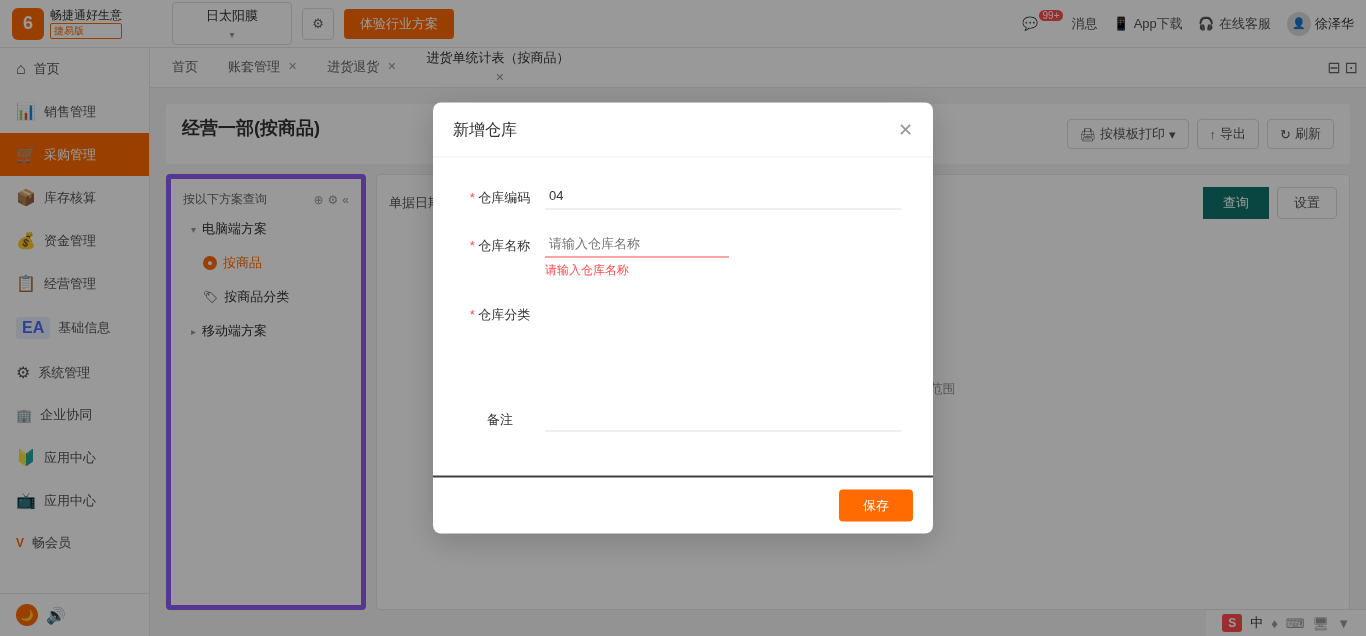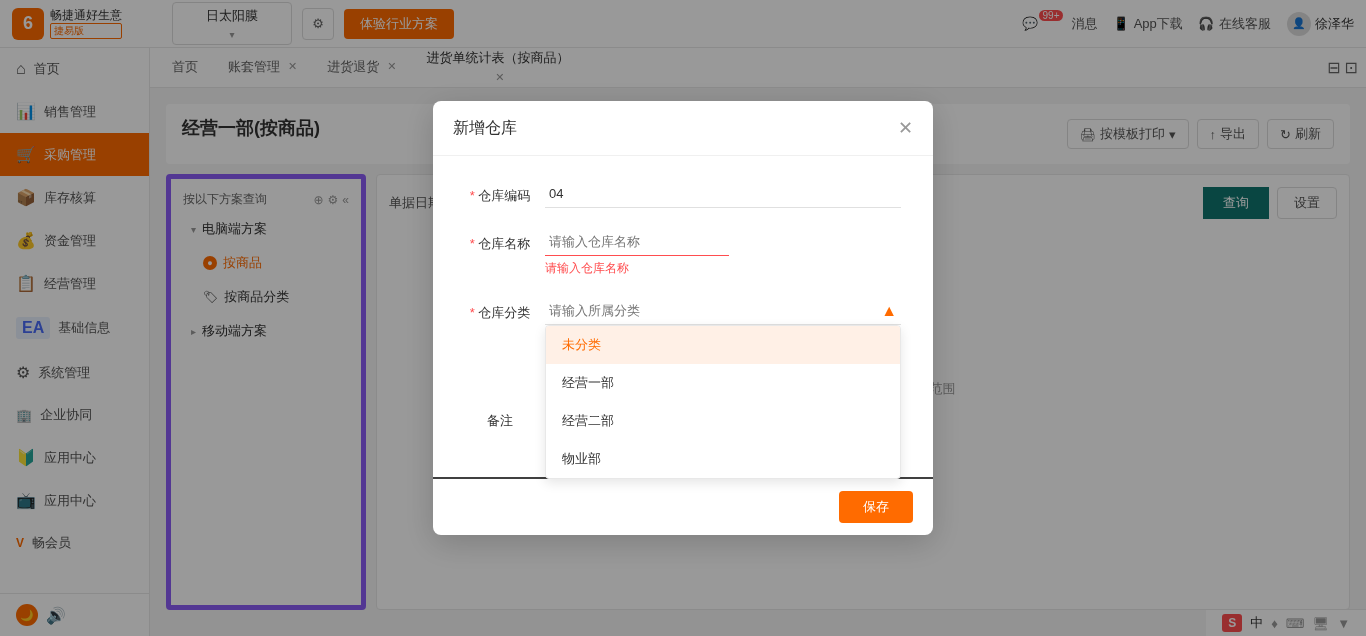--- a/index.html
+++ b/index.html
@@ -480,33 +480,20 @@
         <span class="form-label required">仓库名称</span>
         <div style="flex:1;">
           <input class="form-control error" type="text" placeholder="请输入仓库名称" style="width: 100%;">
           <div class="error-msg">请输入仓库名称</div>
         </div>
       </div>
     </div>
 
     <div class="form-row" style="margin-top:4px;">
       <span class="form-label required">仓库分类</span>
-      <div class="category-wrap">
-        <div class="category-input-row">
-          <input class="category-input" type="text" placeholder="请输入所属分类" style="">
-          <span class="category-toggle">▲</span>
-        </div>
-
-        <div class="dropdown-list">
-          <div class="dropdown-item selected">未分类</div>
-          <div class="dropdown-item">经营一部</div>
-          <div class="dropdown-item">经营二部</div>
-          <div class="dropdown-item">物业部</div>
-        </div>
-      </div>
     </div>
 
     <div class="form-row" style="margin-top:80px;">
       <span class="form-label">备注</span>
       <input class="form-control" type="text" style="width: 100%;">
     </div>
   </div>
 
   <div class="modal-footer">
     <button class="save-btn">保存</button>

